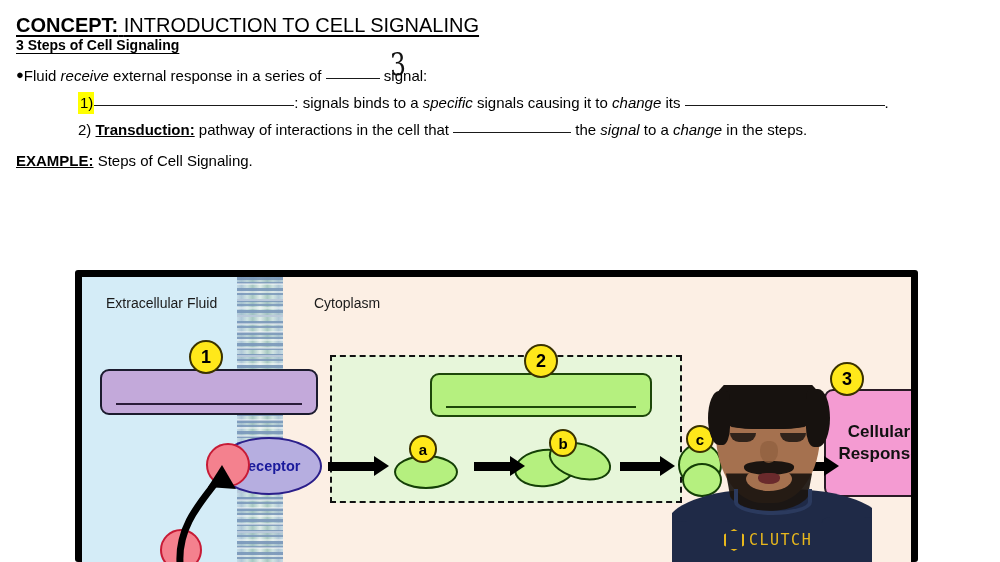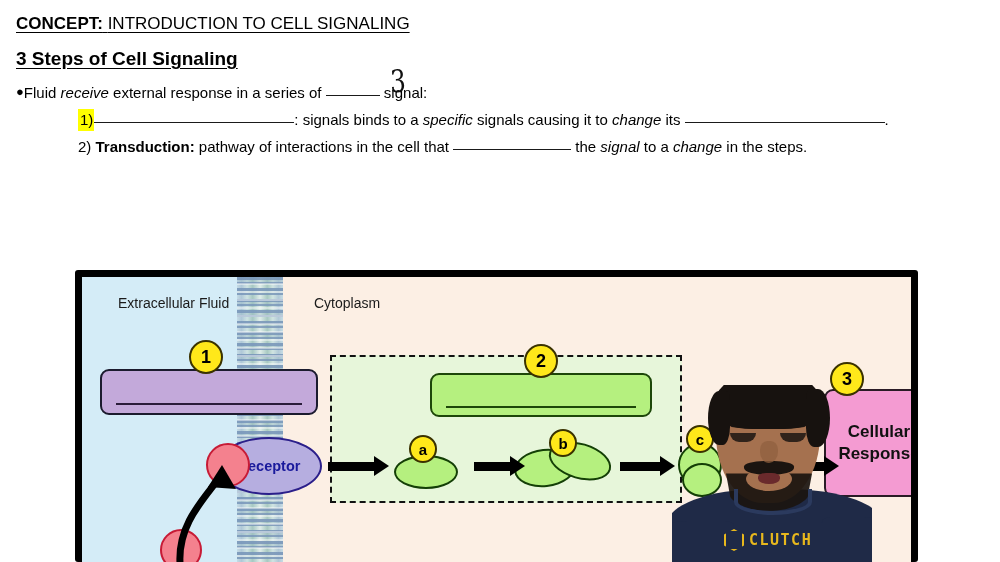--- a/index.html
+++ b/index.html
@@ -14,32 +14,31 @@
     font-family: "Liberation Sans", sans-serif;
     color: #000000;
     position: relative;
   }
 
   
   .notes {
     padding: 14px 16px 0 16px;
   }
   .concept-line {
-    font-size: 17px;
-    margin-bottom: 14px;
+    font-size: 20px;
     white-space: nowrap;
   }
   .concept-line .u {
     text-decoration: underline;
     text-underline-offset: 3px;
   }
   .concept-label { font-weight: bold; }
 
   .subhead {
-    font-size: 19px;
+    font-size: 14px;
     font-weight: bold;
     text-decoration: underline;
     text-underline-offset: 3px;
     margin-bottom: 14px;
   }
 
   .bullet-line {
     font-size: 15px;
     margin-bottom: 10px;
     position: relative;
@@ -74,21 +73,21 @@
     font-size: 15px;
     margin-bottom: 10px;
     margin-left: 62px;
     white-space: nowrap;
     position: relative;
   }
   .hl {
     background: #ffff00;
     padding: 2px 1px 3px 2px;
   }
-  .bold { font-weight: bold; }
+  .bold { font-weight: bold; text-decoration: underline; }
 
   .example-line {
     font-size: 15px;
     margin-top: 14px;
     margin-bottom: 6px;
   }
 
   
   .diagram-frame {
     position: absolute;
@@ -119,21 +118,21 @@
     position: absolute;
     left: 175px; top: 0; right: 0; bottom: 0;
     background: #fcefe4;
   }
   .region-label {
     position: absolute;
     font-size: 14px;
     color: #1a1a1a;
     font-family: "Liberation Sans", sans-serif;
   }
-  .lbl-extracell { left: 36px; top: 18px; }
+  .lbl-extracell { left: 24px; top: 18px; }
   .lbl-cytoplasm { left: 232px; top: 18px; }
 
   
   .membrane {
     position: absolute;
     left: 155px;
     top: 0;
     width: 46px;
     bottom: 0;
     background:
@@ -381,21 +380,21 @@
     display: flex; align-items: center; gap: 5px;
   }
   .hexagon {
     width: 20px; height: 22px;
     border: 2.5px solid #e8b81d;
     clip-path: polygon(50% 0%, 100% 25%, 100% 75%, 50% 100%, 0% 75%, 0% 25%);
     box-sizing: border-box;
   }
   .logo-text {
     font-family: "DejaVu Sans Mono", monospace;
-    font-weight: bold;
+    font-weight: normal;
     font-size: 15px;
     color: #e8b81d;
     letter-spacing: 1.5px;
   }
 </style>
 </head>
 <body>
 
 <div class="notes">
 
@@ -414,20 +413,23 @@
   <div class="step-line">
     <span class="hl">1)</span><span class="blank blank-xlong"></span><span>: signals binds to a </span><span class="ital">specific</span><span> signals causing it to </span><span class="ital">change</span><span> its </span><span class="blank blank-xlong"></span><span>.</span>
   </div>
 
   <div class="step-line">
     <span>2)</span>
     <span class="bold">Transduction:</span><span> pathway of interactions in the cell that </span><span class="blank blank-med"></span><span> the </span><span class="ital">signal</span><span> to a </span><span class="ital">change</span><span> in the steps.</span>
   </div>
 
 
+  <div class="example-line">
+    <span class="bold">EXAMPLE:</span><span> Steps of Cell Signaling.</span>
+  </div>
 </div>
 
 <div class="diagram-frame">
   <div class="diagram-inner">
 
     <div class="extracell"></div>
     <div class="cytoplasm"></div>
     <div class="membrane"></div>
 
     <div class="region-label lbl-extracell">Extracellular Fluid</div>

